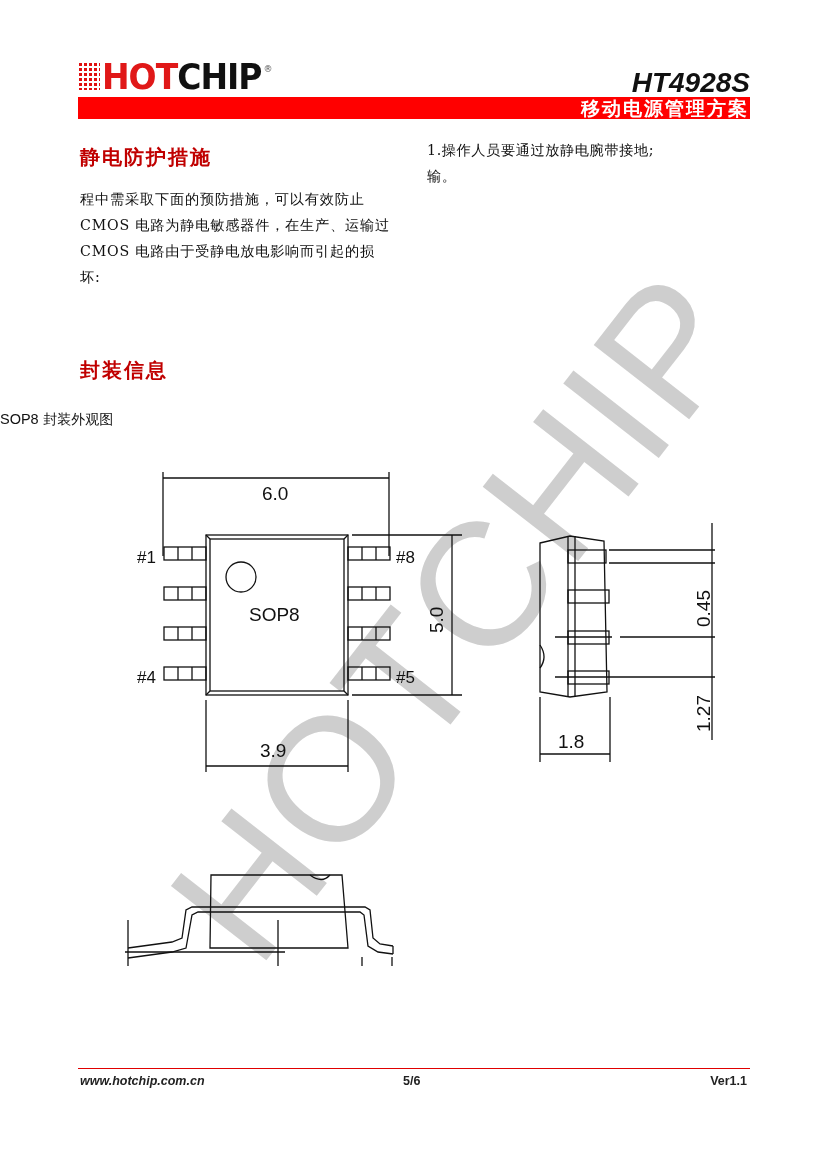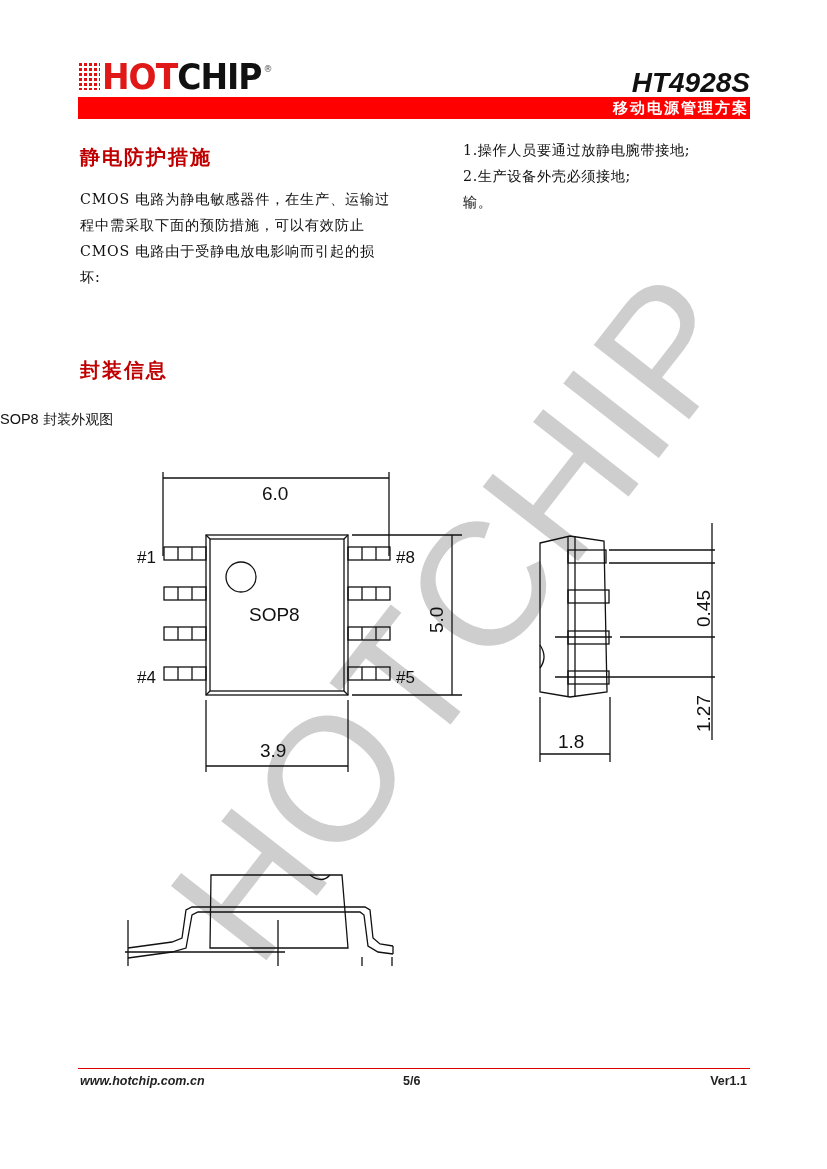--- a/index.html
+++ b/index.html
@@ -11,27 +11,27 @@
     background-image: radial-gradient(#e01010 45%, transparent 50%);
     background-size: 5px 5px; }
   .logo-text { font-family: "DejaVu Sans", "Liberation Sans", sans-serif; font-weight: 900;
     font-size: 33px; letter-spacing: -1px; line-height: 30px; transform: scaleY(1.05); }
   .logo-hot { color: #e01818; }
   .logo-chip { color: #111; }
   .logo-reg { font-size: 9px; color: #555; align-self: flex-start; margin-left: 2px; margin-top: 2px; font-family: "DejaVu Sans", sans-serif; }
   .redbar { left: 78px; top: 97px; width: 672px; height: 22px; background: #ff0000; }
   .model { right: 77px; top: 68px; font-family: "Liberation Sans", "DejaVu Sans", sans-serif;
     font-weight: bold; font-size: 28px; color: #111; line-height: 30px; font-style: italic; }
-  .subtitle { right: 78px; top: 99px; color: #fff; font-weight: bold; font-size: 15px;
+  .subtitle { right: 78px; top: 99px; color: #fff; font-weight: bold; font-size: 19px;
     letter-spacing: 2px; line-height: 18px; }
   .h2 { color: #c00000; font-weight: bold; font-size: 20px; letter-spacing: 2px; }
   .para { font-size: 14.2px; line-height: 26px; letter-spacing: 0.8px; }
   .left-para { left: 80px; top: 186px; width: 320px; }
   .list { left: 427px; top: 137px; width: 320px; }
-  .list div { font-size: 14.2px; line-height: 26px; letter-spacing: 0.6px; margin-left: 36px; }
+  .list div { font-size: 14.2px; line-height: 26px; letter-spacing: 0.6px; }
   .caption { left: 0; width: 805px; text-align: left; top: 411px; font-size: 14px; }
   .caption .en { font-family: "Liberation Sans", sans-serif; font-size: 14.5px; }
   .footer-line { left: 78px; top: 1068px; width: 672px; height: 1px; background: #e00000; }
   .footer { top: 1074px; font-family: "Liberation Sans", "DejaVu Sans", sans-serif;
     font-weight: bold; font-size: 12.5px; color: #222; }
   .watermark { left: 80px; top: 520px; font-family: "Liberation Sans", "DejaVu Sans", sans-serif;
     font-size: 176px; color: #c6c6c6; opacity: 0.85; transform-origin: 0 0;
     transform: translate(60px, 360px) rotate(-52deg); letter-spacing: 2px; line-height: 1; white-space: nowrap; }
   svg text { font-family: "Liberation Sans", "DejaVu Sans", sans-serif; }
 </style>
@@ -45,28 +45,27 @@
   <span class="logo-text logo-hot">HOT</span>
   <span class="logo-text logo-chip">CHIP</span>
   <span class="logo-reg">®</span>
 </div>
 <div class="abs model">HT4928S</div>
 <div class="abs redbar"></div>
 <div class="abs subtitle">移动电源管理方案</div>
 
 <div class="abs h2" style="left:80px; top:144px;">静电防护措施</div>
 <div class="abs para left-para">
+  <div>程中需采取下面的预防措施，可以有效防止</div>
   <div>CMOS 电路为静电敏感器件，在生产、运输过</div>
-  <div>程中需采取下面的预防措施，可以有效防止</div>
   <div>CMOS 电路由于受静电放电影响而引起的损</div>
   <div>坏:</div>
 </div>
 <div class="abs list">
   <div>1.操作人员要通过放静电腕带接地;</div>
-  <div>2.生产设备外壳必须接地;</div>
   <div>输。</div>
 </div>
 
 <div class="abs h2" style="left:80px; top:357px;">封装信息</div>
 <div class="abs caption">
   <span class="en">SOP8</span><span> 封装外观图</span>
 </div>
 
 <svg class="abs" style="left:0; top:0;" width="827" height="1169">
   <g stroke="#111" stroke-width="1.3" fill="none">

